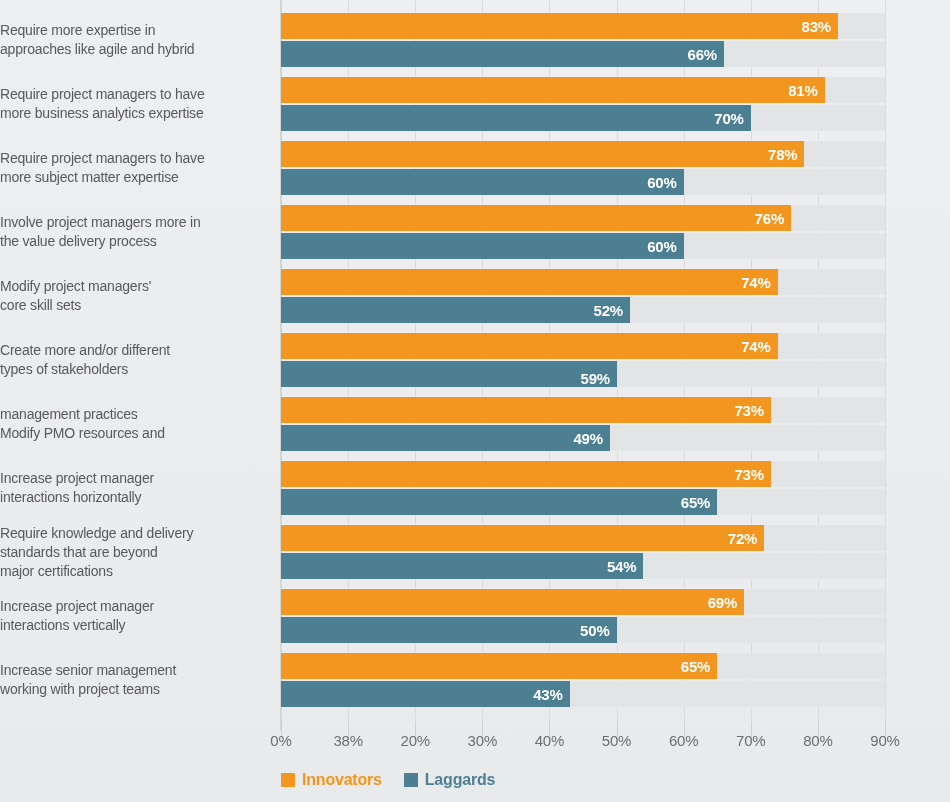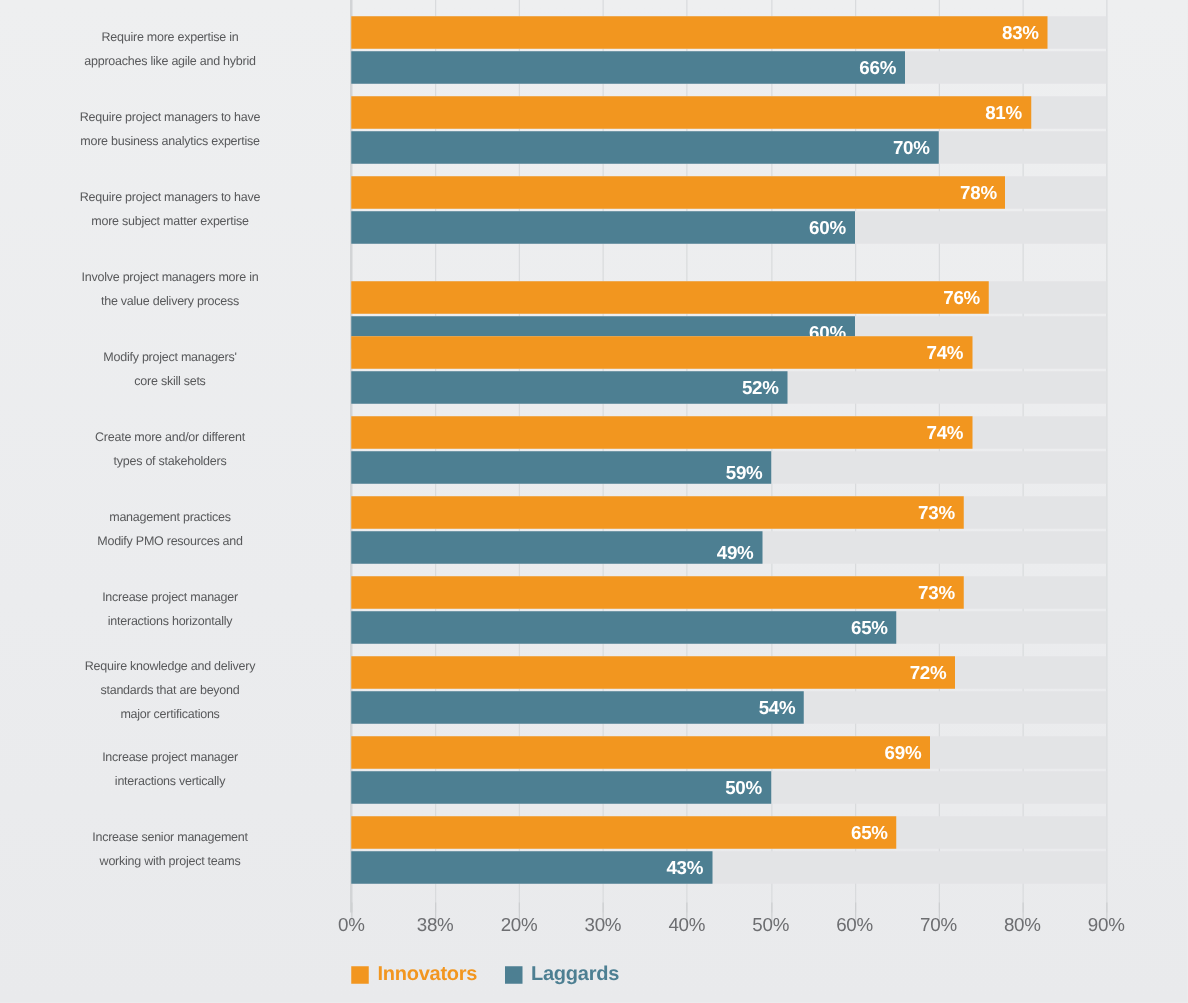--- a/index.html
+++ b/index.html
@@ -82,23 +82,23 @@
     padding-right: 7px;
     white-space: nowrap;
     letter-spacing: -0.2px;
   }
 
   
   .cat-label {
     position: absolute;
     left: 0px;
     width: 272px;
-    text-align: center;
+    text-align: left;
     color: #58595b;
-    font-size: 10px;
+    font-size: 14px;
     line-height: 19px;
     letter-spacing: -0.2px;
   }
 
   
   .x-tick-mark {
     position: absolute;
     top: 722px;
     width: 1px;
     height: 16px;
@@ -233,21 +233,21 @@
       <div class="group" style="top: 141px;">
         <div class="track t-inn"></div>
         <div class="bar b-inn" style="width: 523.467px; background: rgb(242, 150, 31); text-align: right;">
           <span class="bar-value">78%</span>
         </div>
         <div class="track t-lag"></div>
         <div class="bar b-lag" style="width: 402.667px; background: rgb(77, 127, 146);">
           <span class="bar-value">60%</span>
         </div>
       </div>
-      <div class="group" style="top: 205px; margin-top: 20px;">
+      <div class="group" style="top: 205px;">
         <div class="track t-inn"></div>
         <div class="bar b-inn" style="width: 510.044px; background: rgb(242, 150, 31);">
           <span class="bar-value">76%</span>
         </div>
         <div class="track t-lag"></div>
         <div class="bar b-lag" style="width: 402.667px; background: rgb(77, 127, 146);">
           <span class="bar-value">60%</span>
         </div>
       </div>
       <div class="group" style="top: 269px;">
@@ -269,21 +269,21 @@
         <div class="bar b-lag" style="width: 336px; background: rgb(77, 127, 146); align-items: flex-end;">
           <span class="bar-value">59%</span>
         </div>
       </div>
       <div class="group" style="top: 397px;">
         <div class="track t-inn"></div>
         <div class="bar b-inn" style="width: 489.911px; background: rgb(242, 150, 31);">
           <span class="bar-value">73%</span>
         </div>
         <div class="track t-lag"></div>
-        <div class="bar b-lag" style="width: 328.844px; background: rgb(77, 127, 146); align-items: flex-end;">
+        <div class="bar b-lag" style="width: 328.844px; background: rgb(77, 127, 146);">
           <span class="bar-value">49%</span>
         </div>
       </div>
       <div class="group" style="top: 461px;">
         <div class="track t-inn"></div>
         <div class="bar b-inn" style="width: 489.911px; background: rgb(242, 150, 31);">
           <span class="bar-value">73%</span>
         </div>
         <div class="track t-lag"></div>
         <div class="bar b-lag" style="width: 436.222px; background: rgb(77, 127, 146);">

